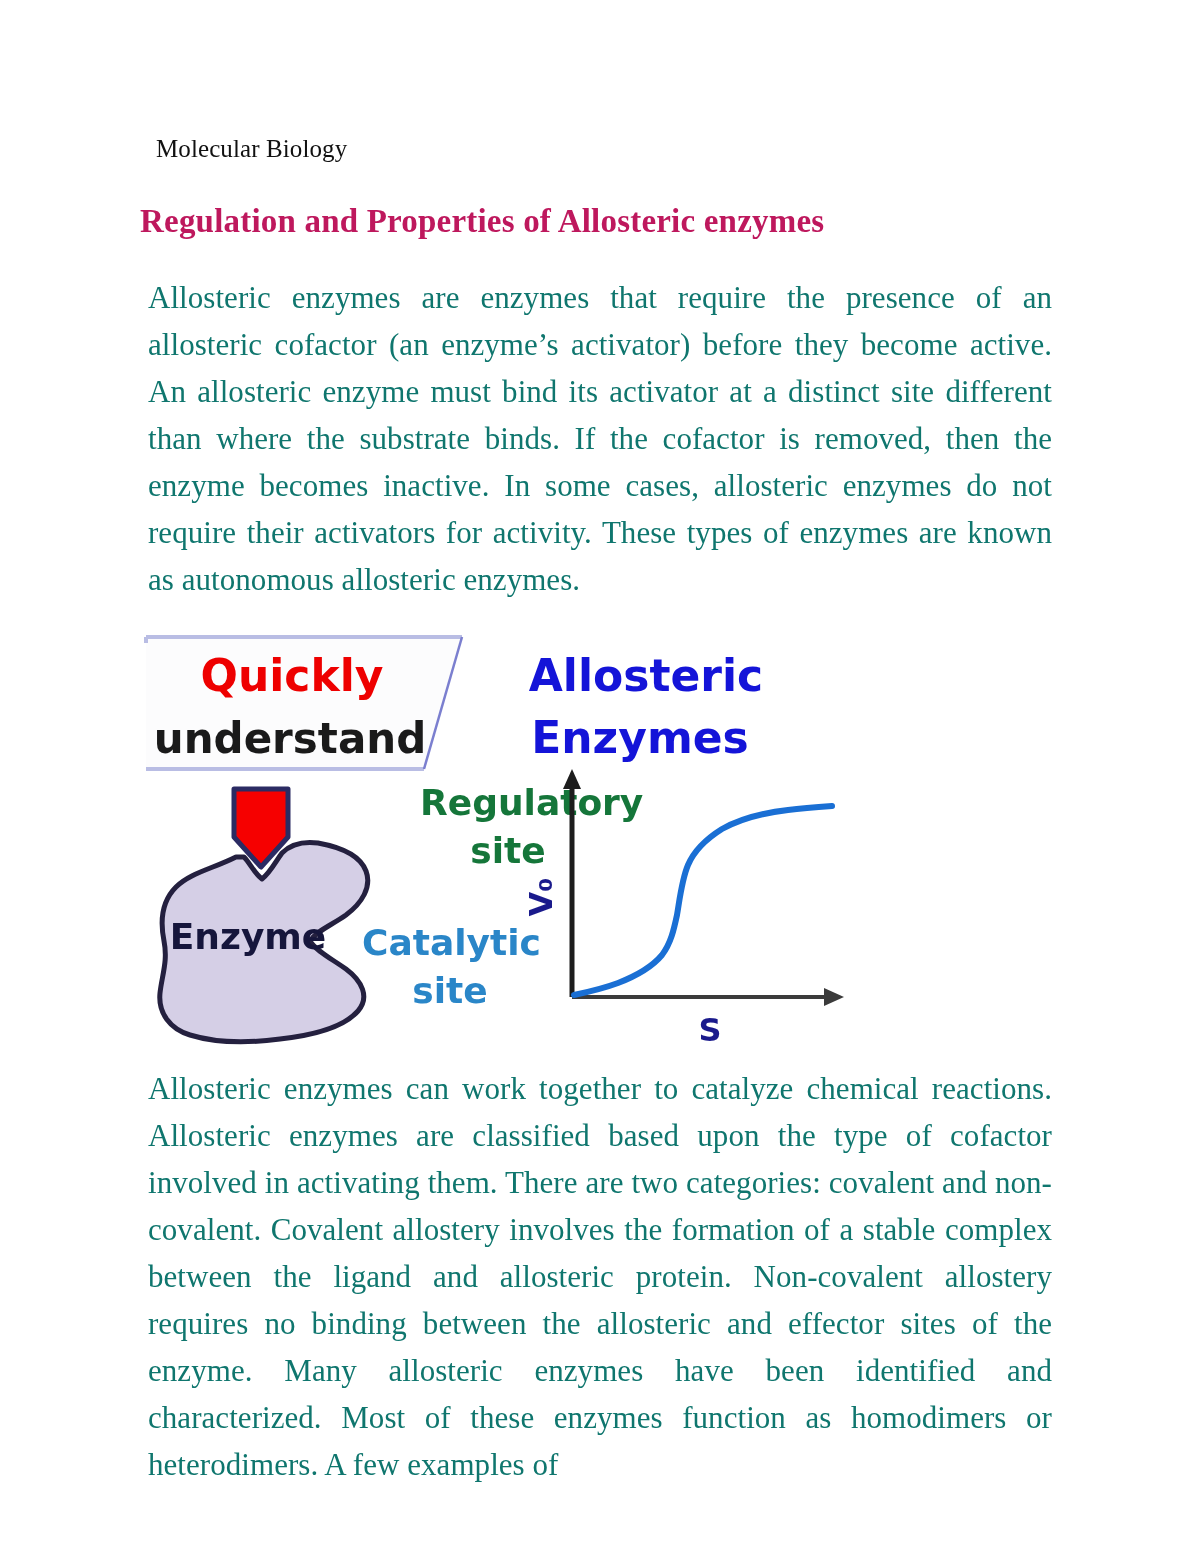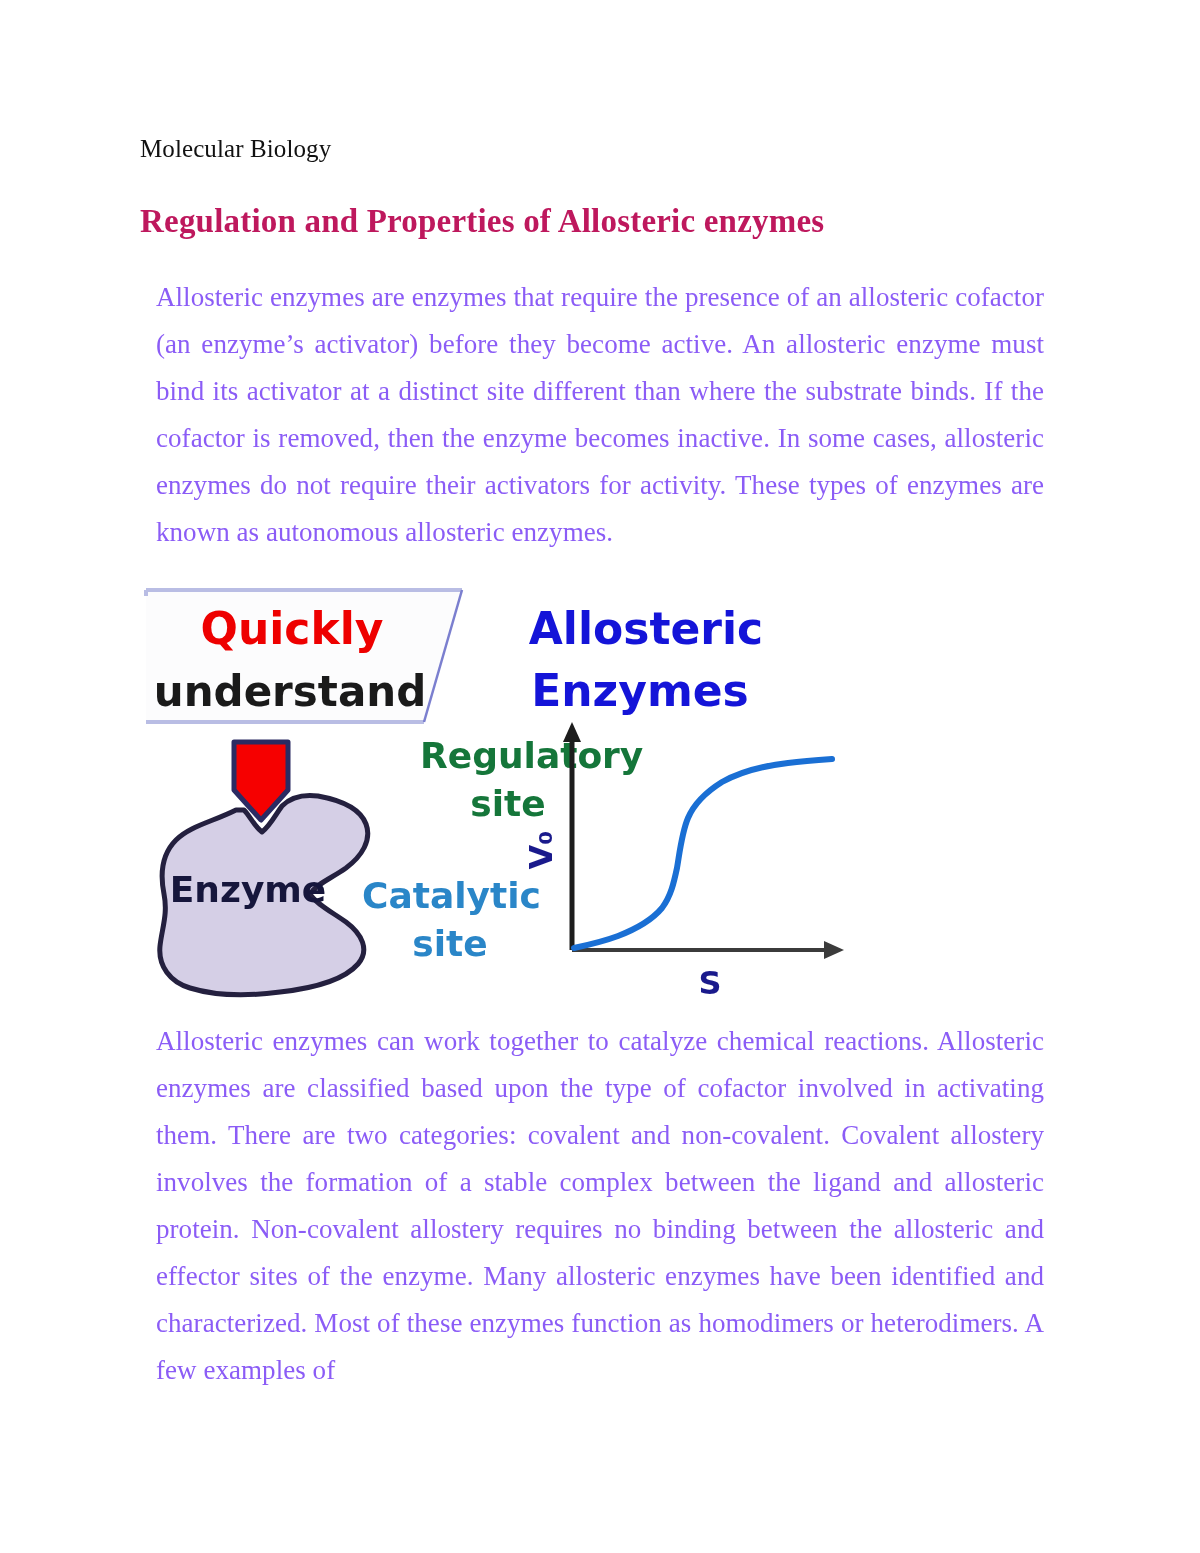--- a/index.html
+++ b/index.html
@@ -31,42 +31,42 @@
     top: 132px;
     width: 920px;
   }
 
   
   .doc-kicker {
     font-family: "Liberation Serif", "DejaVu Serif", serif;
     font-size: 25px;
     line-height: 34px;
     letter-spacing: 0.1px;
-    margin: 0 0 34px 0;
+    margin: 0 0 34px 16px;
     color: #111111;
   }
 
   .doc-title {
     font-family: "Liberation Serif", "DejaVu Serif", serif;
     font-size: 33px;
     font-weight: bold;
     line-height: 42px;
     margin: 0 0 32px 0;
     letter-spacing: 0.2px;
     color: #be185d;
   }
 
   .body-para {
     font-family: "Liberation Serif", "DejaVu Serif", serif;
-    font-size: 27px;
+    font-size: 31px;
     line-height: 47px;
     text-align: justify;
     text-justify: inter-word;
-    margin: 16px;
-    color: #8b5cf6;
+    margin: 8px;
+    color: #0f766e;
     letter-spacing: 0.05px;
   }
 
   .para-one { margin-bottom: 0px; }
   .para-two { margin-top: 0px; }
 
   
   .figure-wrap {
     position: relative;
     width: 720px;

